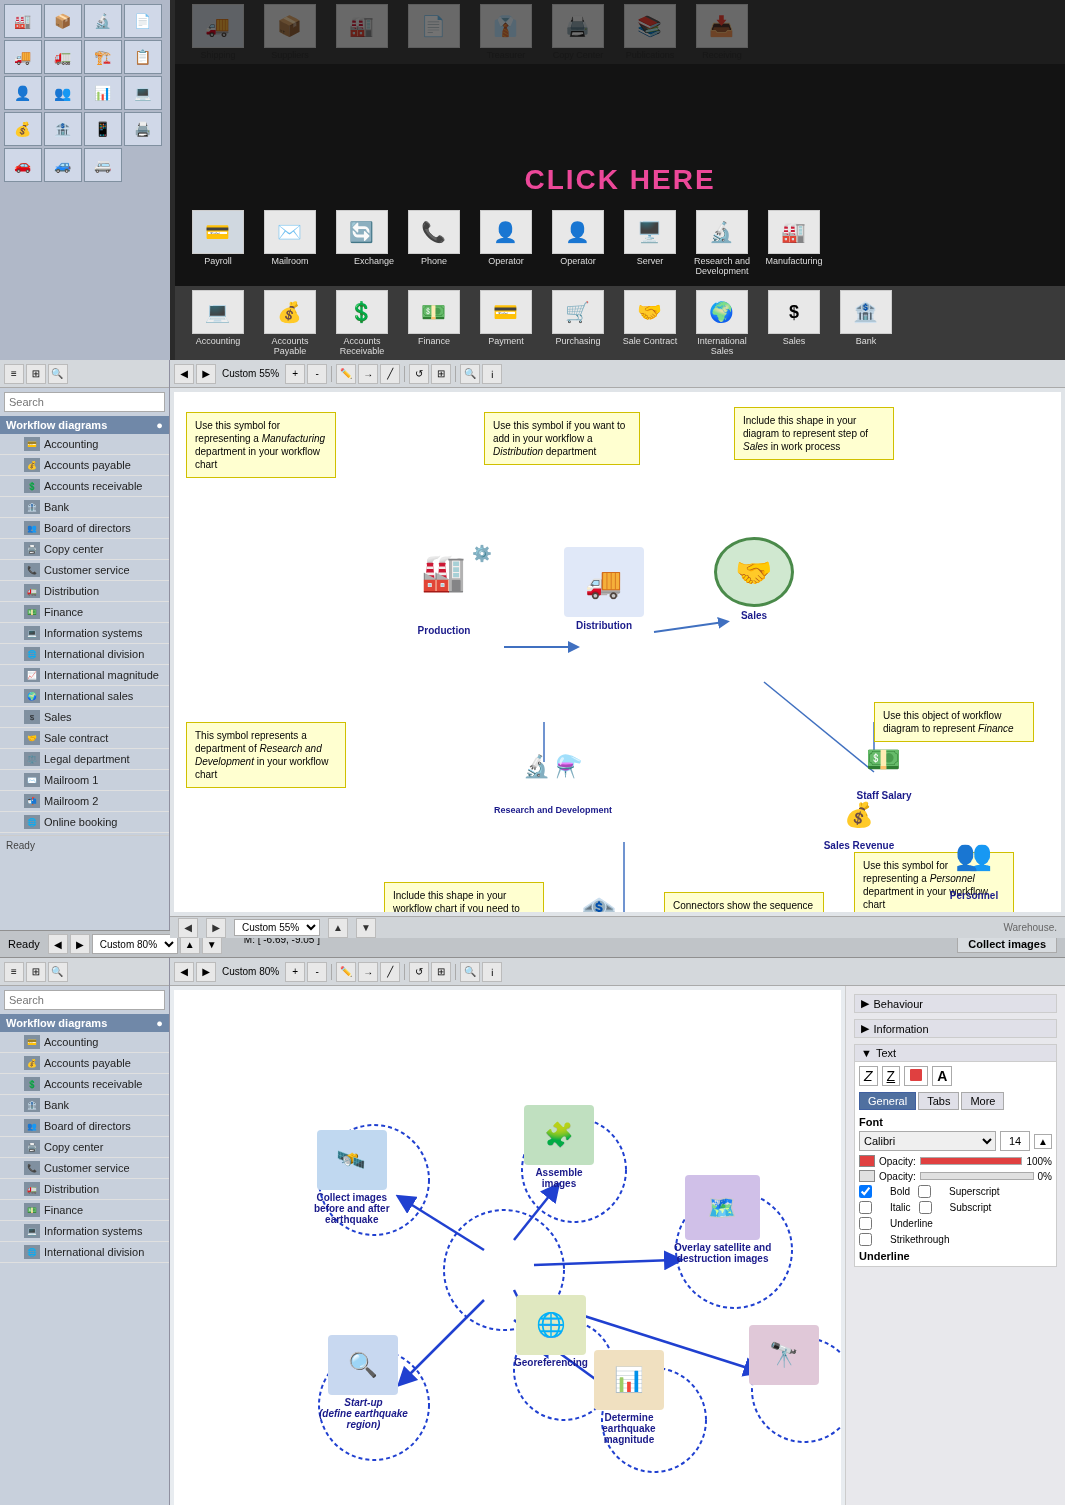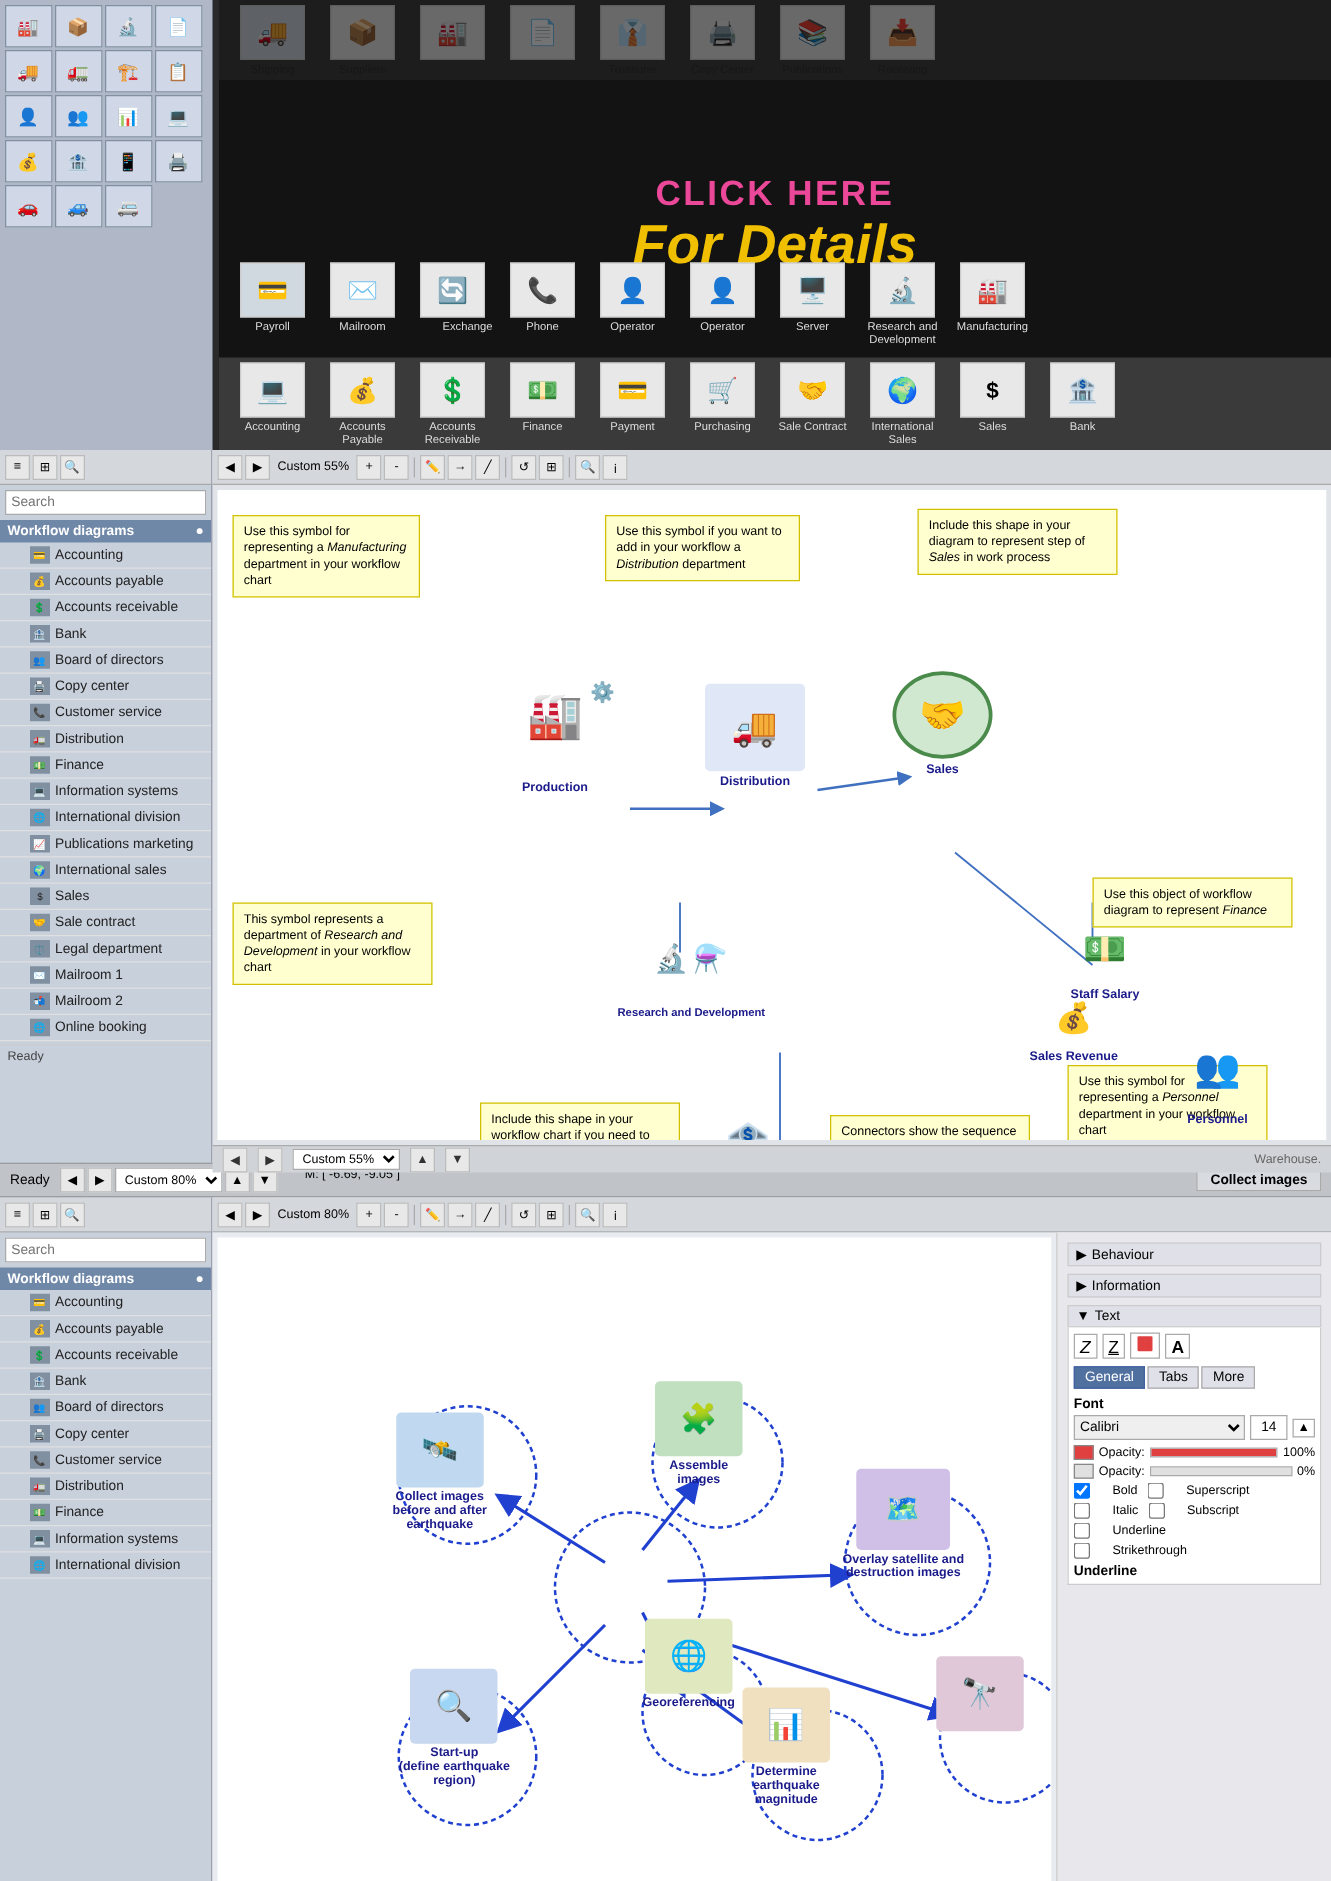--- a/index.html
+++ b/index.html
@@ -442,21 +442,20 @@
       </div>
       <div class="icon-cell">
         <div class="icon-box">📥</div>
         <span class="icon-label">Receiving</span>
       </div>
     </div>
 
     <div class="banner-overlay" style="top:0; background:rgba(0,0,0,0.55);">
       <div style="text-align:center; padding: 20px;">
         <div class="click-here-text">CLICK HERE</div>
-        <div class="for-details-text">For Details</div>
       </div>
 
       <div style="position:absolute; bottom:80px; left:0; right:0; display:flex; gap:2px; padding:4px 8px; flex-wrap:wrap;">
         <div class="icon-cell">
           <div class="icon-box" style="background:#d0d8e0;">💳</div>
           <span class="icon-label" style="color:#ddd;">Payroll</span>
         </div>
         <div class="icon-cell">
           <div class="icon-box">✉️</div>
           <span class="icon-label" style="color:#ddd;">Mailroom</span>
@@ -596,21 +595,21 @@
     <div class="sidebar-item">
       <span class="sidebar-icon">💻</span>
       <span>Information systems</span>
     </div>
     <div class="sidebar-item">
       <span class="sidebar-icon">🌐</span>
       <span>International division</span>
     </div>
     <div class="sidebar-item">
       <span class="sidebar-icon">📈</span>
-      <span>Publications marketing</span>
+      <span>International magnitude</span>
     </div>
     <div class="sidebar-item">
       <span class="sidebar-icon">🌍</span>
       <span>International sales</span>
     </div>
     <div class="sidebar-item">
       <span class="sidebar-icon">$</span>
       <span>Sales</span>
     </div>
     <div class="sidebar-item">
@@ -948,21 +947,21 @@
           <div style="width:70px; height:60px; background:#e0e8c0; border-radius:4px; display:flex; align-items:center; justify-content:center;">
             <span style="font-size:24px;">🌐</span>
           </div>
           <div style="font-size:10px; font-weight:bold; color:#1a1a8a; text-align:left; max-width:90px; margin-top:2px;">Georeferencing</div>
         </div>
 
         <div class="wf-node" style="left:145px; top:345px;">
           <div style="width:70px; height:60px; background:#c8d8f0; border-radius:4px; display:flex; align-items:center; justify-content:center;">
             <span style="font-size:24px;">🔍</span>
           </div>
-          <div style="font-size:10px; font-weight:bold; color:#1a1a8a; text-align:center; max-width:100px; margin-top:2px;">Start-up<br>(define earthquake<br>region)</div>
+          <div style="font-size:10px; font-weight:bold; color:#1a1a8a; text-align:center; max-width:100px; margin-top:2px;font-style:italic;">Start-up<br>(define earthquake<br>region)</div>
         </div>
 
         <div class="wf-node" style="left:420px; top:360px;">
           <div style="width:70px; height:60px; background:#f0e0c0; border-radius:4px; display:flex; align-items:center; justify-content:center;">
             <span style="font-size:24px;">📊</span>
           </div>
           <div style="font-size:10px; font-weight:bold; color:#1a1a8a; text-align:center; max-width:100px; margin-top:2px;">Determine<br>earthquake<br>magnitude</div>
         </div>
 
         <div class="wf-node" style="left:575px; top:335px;">

